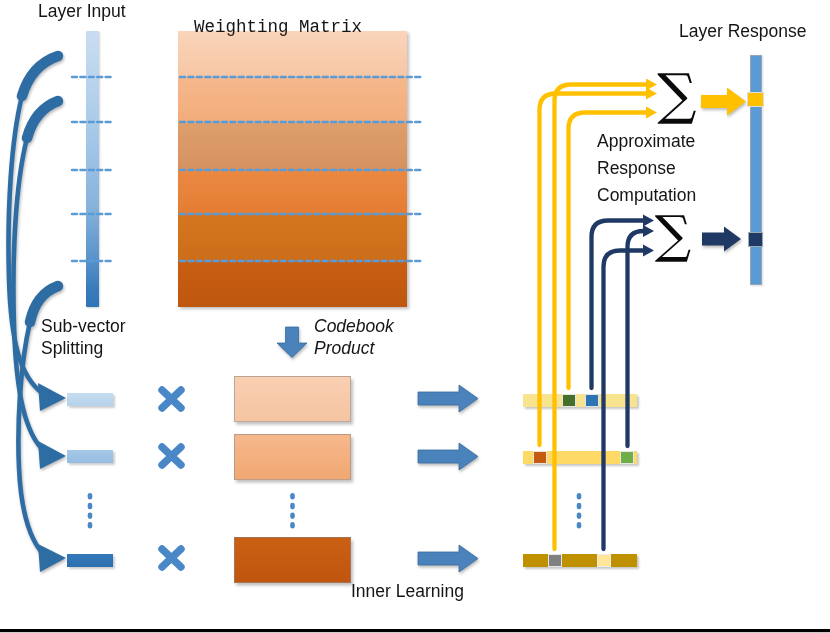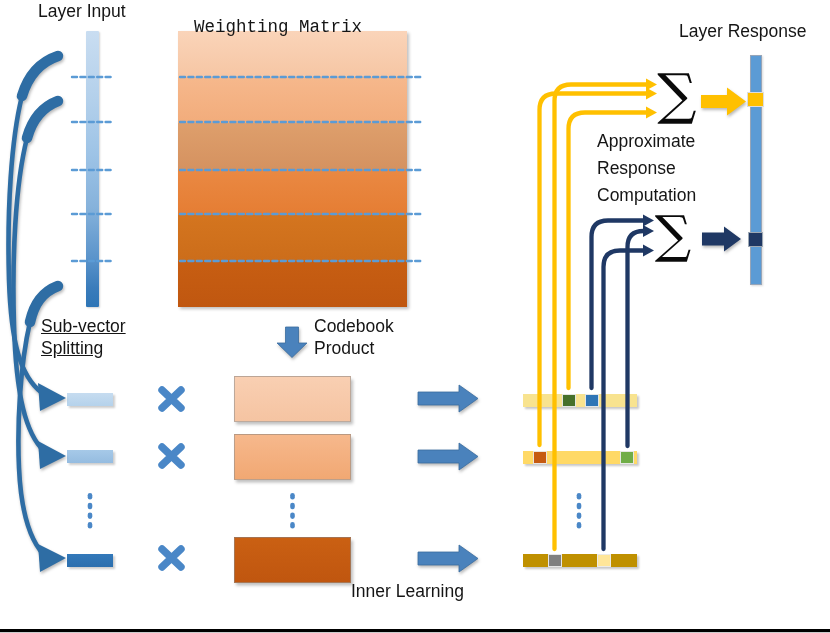--- a/index.html
+++ b/index.html
@@ -25,22 +25,22 @@
   .weighting-matrix{left:178px;top:31px;width:229px;height:276px;z-index:1;box-shadow:2px 2px 3px rgba(0,0,0,.25);}
   .wm-band{width:229px;height:46px;}
   .wm-b1{background:linear-gradient(180deg,#FAD4B9,#F6C6A4);}
   .wm-b2{background:linear-gradient(180deg,#F6B88C,#F2AC7B);}
   .wm-b3{background:linear-gradient(180deg,#DE9F6C,#D59260);}
   .wm-b4{background:linear-gradient(180deg,#EA8943,#E57D33);}
   .wm-b5{background:linear-gradient(180deg,#D4751F,#CC6D1A);}
   .wm-b6{background:linear-gradient(180deg,#C75E12,#C05710);}
 
   
-  .subvec-label{left:41px;top:315px;width:120px;text-decoration:underline;}
-  .codebook-label{left:314px;top:315px;width:120px;}
+  .subvec-label{left:41px;top:315px;width:120px;}
+  .codebook-label{left:314px;top:315px;width:120px;font-style:italic;}
   .approx-label{left:597px;top:128px;width:160px;line-height:27px;}
   .inner-label{left:351px;top:579px;width:200px;line-height:25px;}
 
   
   .subvec-bar{left:67px;width:46px;height:13px;z-index:1;box-shadow:1.5px 2px 2px rgba(0,0,0,.2);}
   .sv1{top:393px;background:linear-gradient(180deg,#C6DCF0,#B5D2EB);}
   .sv2{top:450px;background:linear-gradient(180deg,#A6C9E8,#95BCE0);}
   .sv3{top:554px;background:linear-gradient(180deg,#3379BA,#2C6FAE);}
 
   

